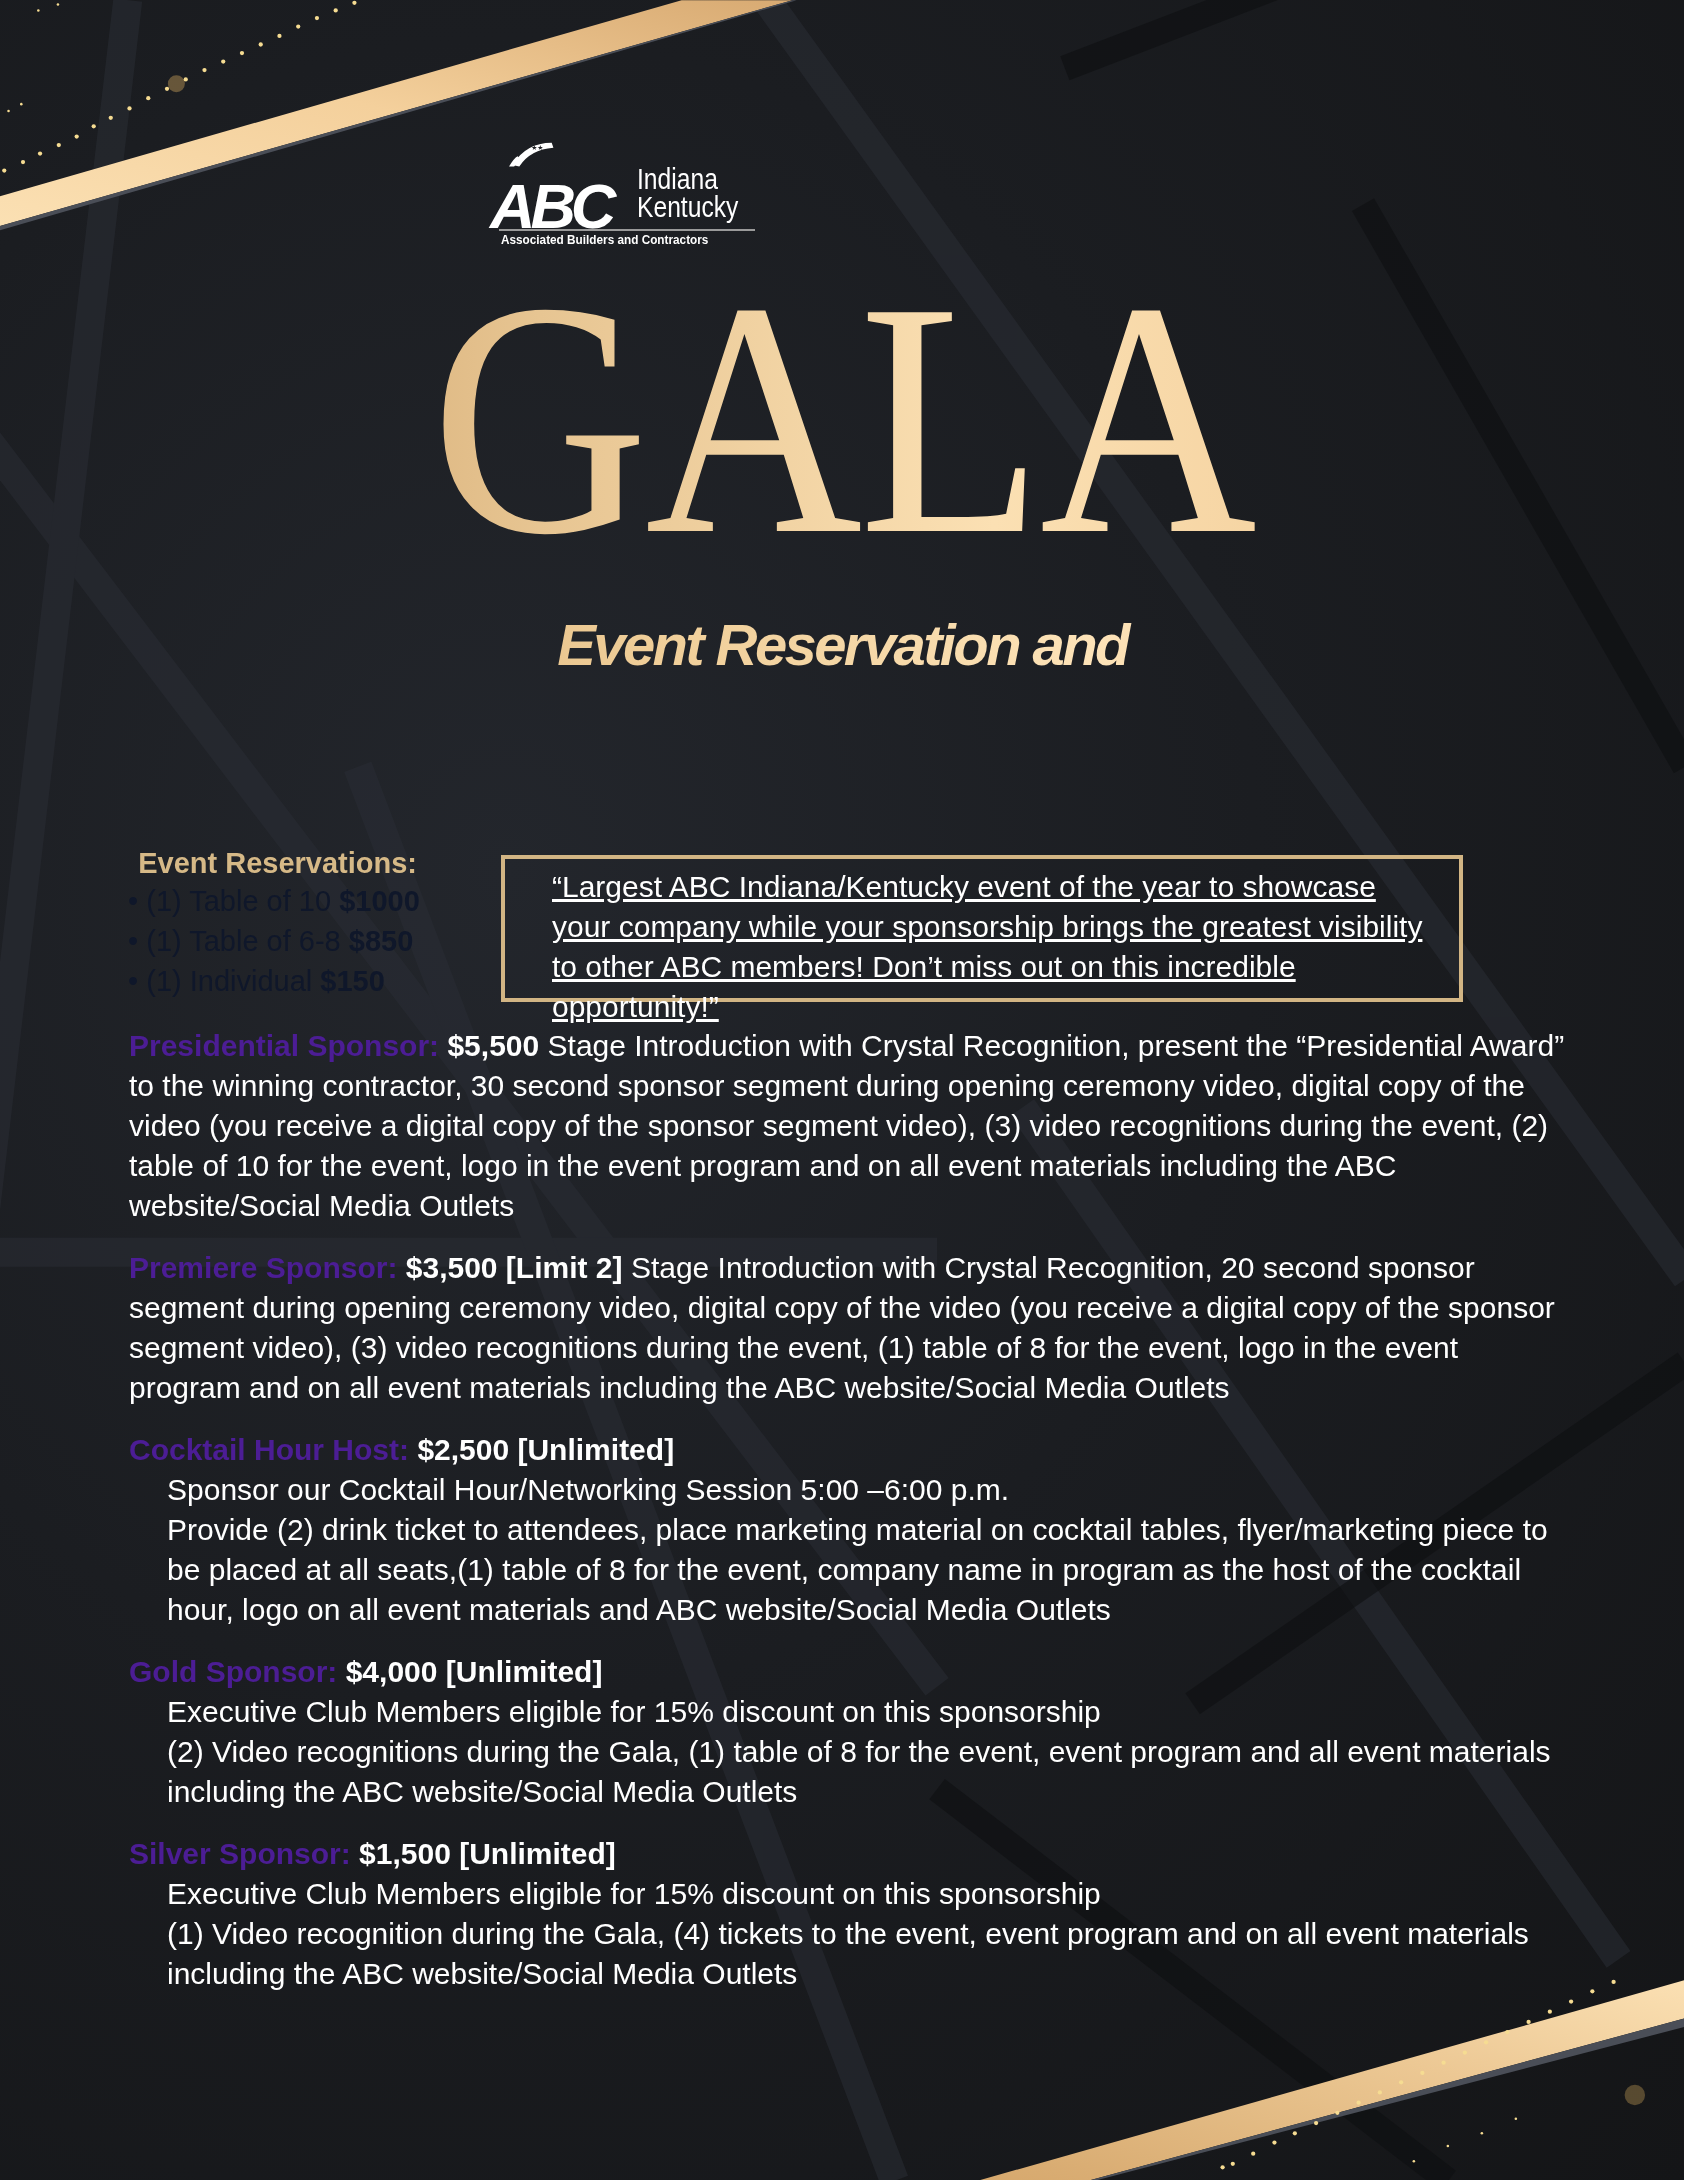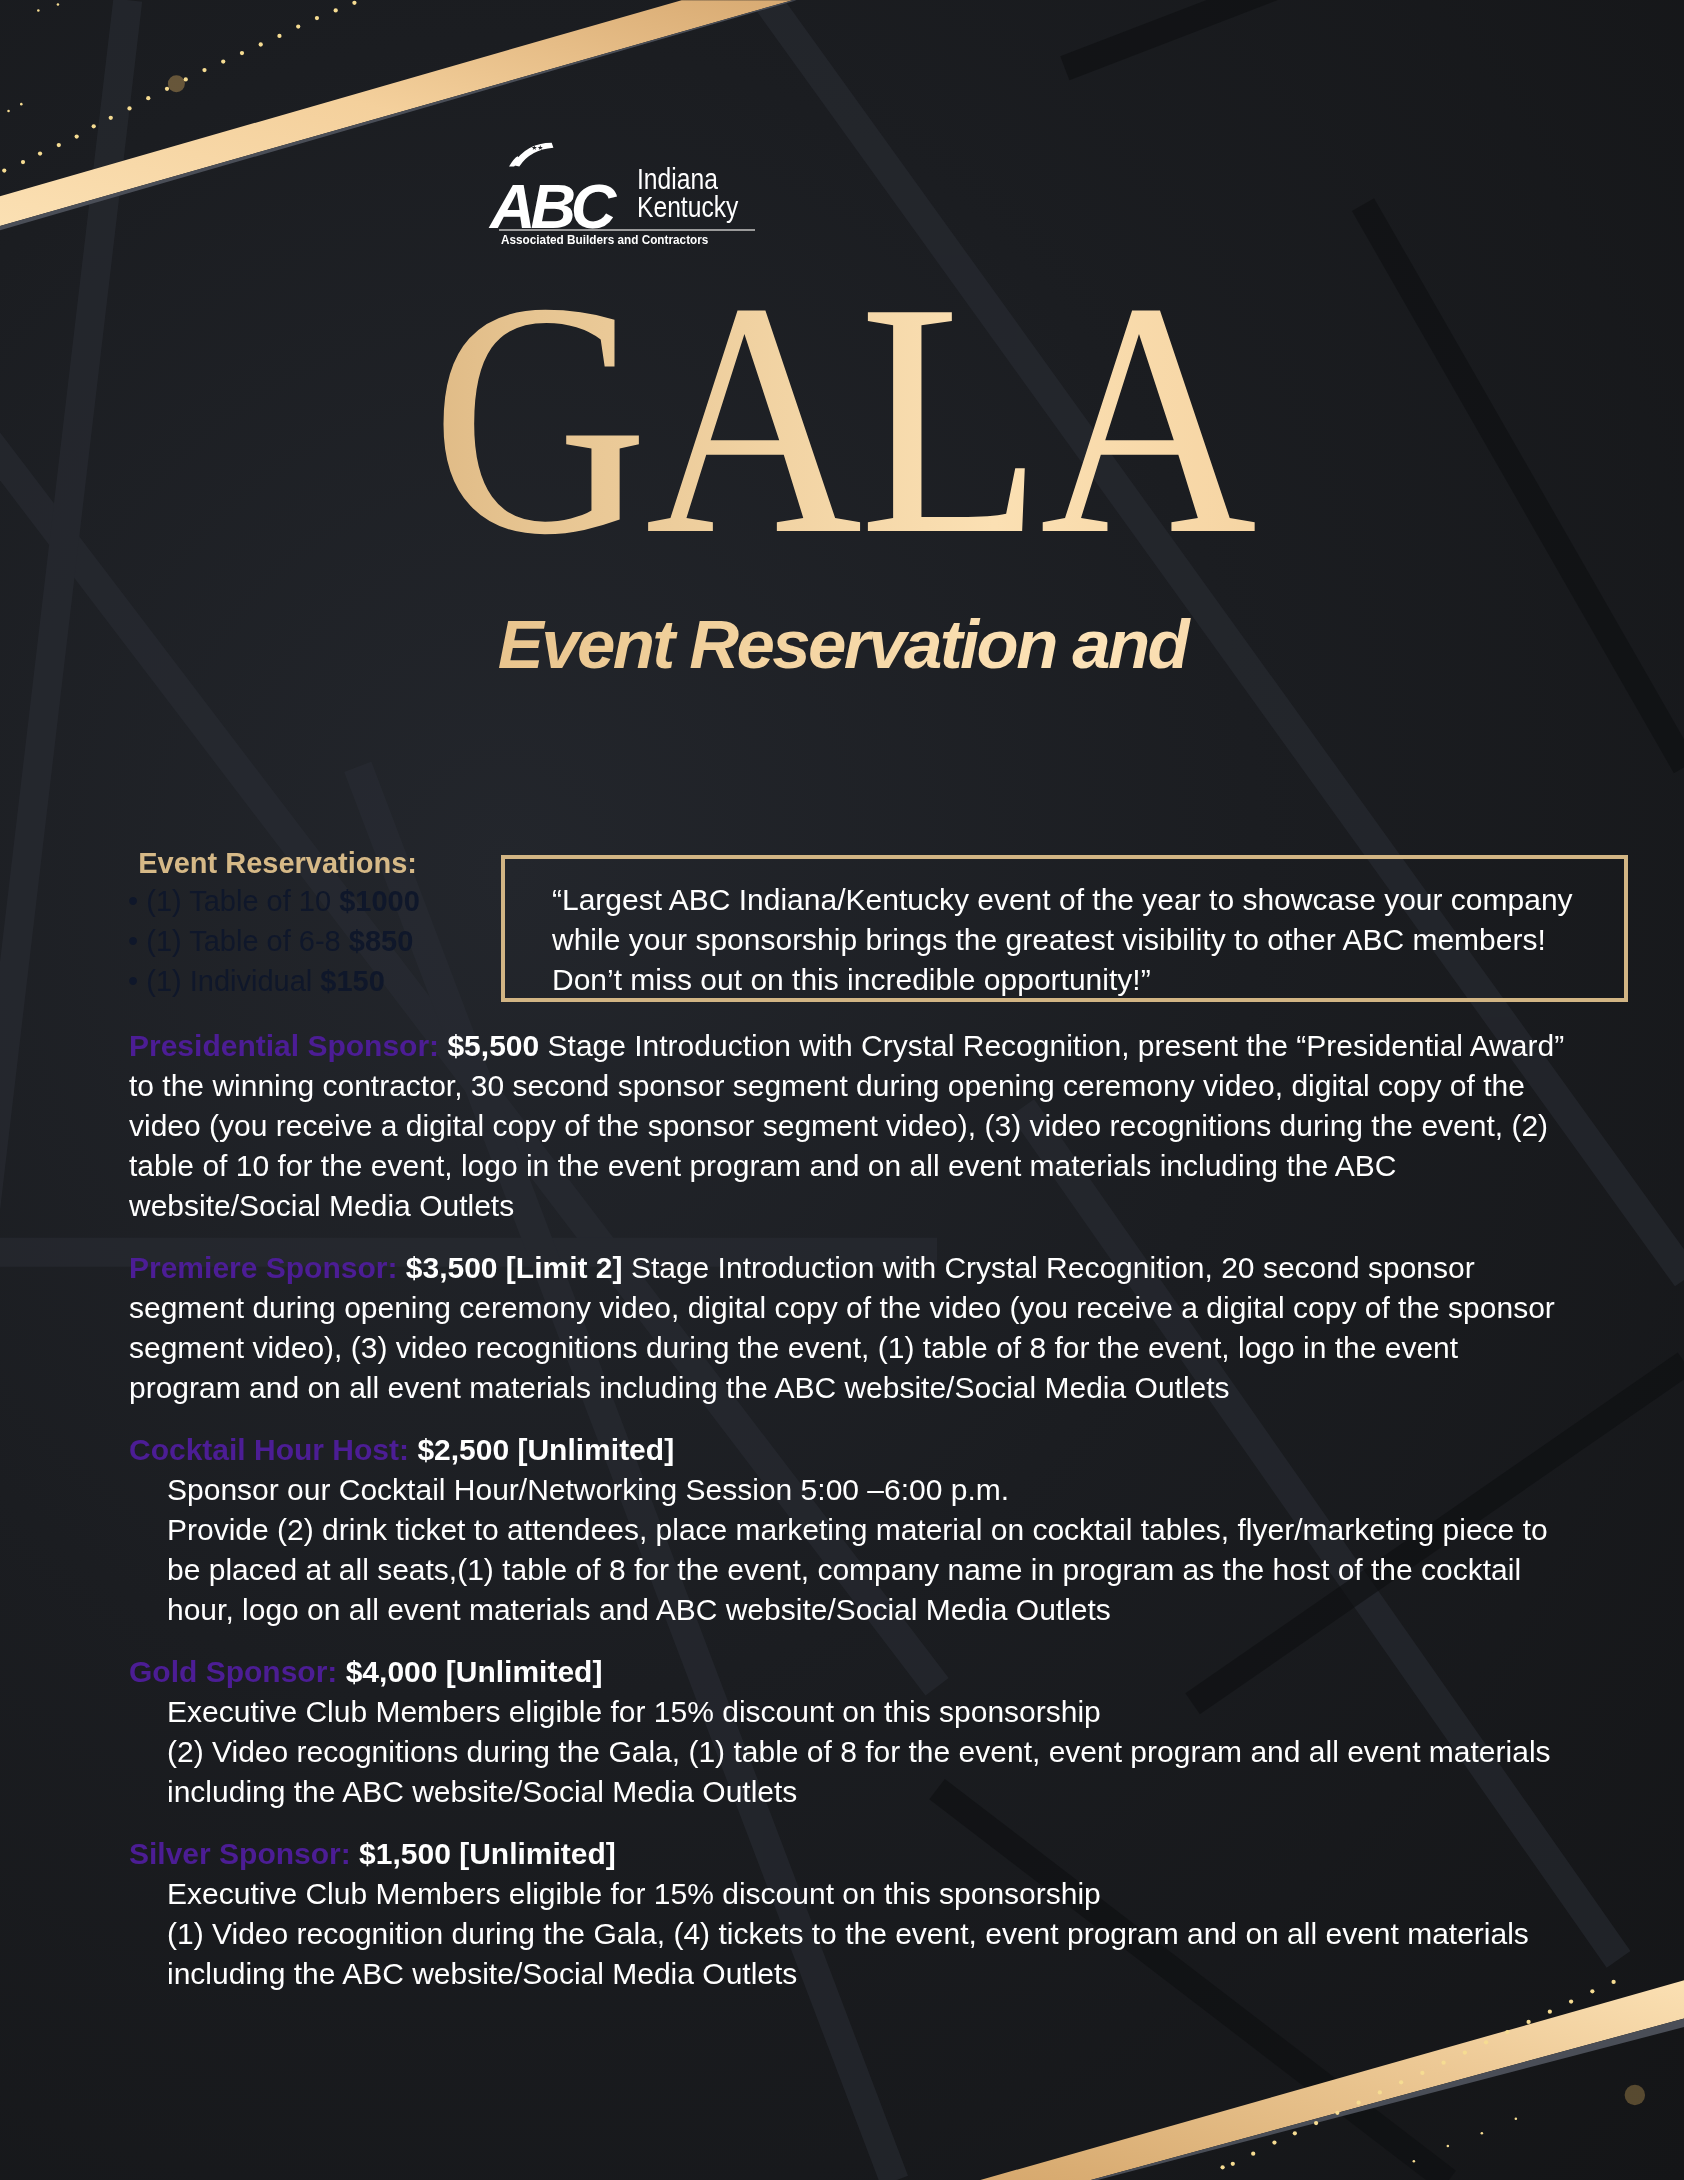--- a/index.html
+++ b/index.html
@@ -26,32 +26,32 @@
   .awards-box { margin-top:6.8px; border:2.6px solid #fff; height:48px; display:flex; align-items:center; justify-content:center; }
   .awards-word { font-size:34px; font-weight:bold; letter-spacing:25px; padding-left:25px; color:#fff; }
 
   
   .gala { position:absolute; left:0; right:0; top:251px; text-align:center;
     font-family:"Liberation Serif", serif; font-size:334px; line-height:1; letter-spacing:-3.4px;
     background: linear-gradient(90deg, #c99a60 0%, #e7c592 30%, #fbe0b3 60%, #f5d3a1 80%, #d19a63 100%);
     -webkit-background-clip:text; background-clip:text; color:transparent; transform:scaleX(0.9); }
 
   .subtitle { position:absolute; left:0; right:0; top:596px; text-align:center;
-    font-family:"Liberation Sans", sans-serif; font-weight:bold; font-style:italic; font-size:69px; line-height:98px; letter-spacing:-2.6px;
+    font-family:"Liberation Sans", sans-serif; font-weight:bold; font-style:italic; font-size:58px; line-height:98px; letter-spacing:-2.6px;
     background: linear-gradient(90deg, #d4a66b 0%, #f0cf9a 40%, #fde3b8 65%, #e1b07a 100%);
     -webkit-background-clip:text; background-clip:text; color:transparent; }
 
   
   .reservations { position:absolute; left:128px; top:845px; width:358px; }
   .res-heading { font-size:29px; font-weight:bold; color:#d6b987; margin-left:10.2px; line-height:36px; }
   .res-item { font-size:29px; line-height:40px; color:#0f172a; white-space:nowrap; }
   .res-item b { font-weight:bold; }
 
-  .quote-box { position:absolute; left:501px; top:855px; width:1127px; height:147px; box-sizing:border-box;
-    border:4.3px solid #d2b584; padding:21px 31px 0 47px; }
+  .quote-box { position:absolute; left:501px; top:855px; width:962px; height:147px; box-sizing:border-box;
+    border:4.3px solid #d2b584; padding:8px 31px 0 47px;text-decoration:underline; }
   .quote-text { font-size:30px; line-height:40px; color:#fff; }
 
   
   .sponsors { position:absolute; left:129px; top:1026px; width:1440px; }
   .sponsor { margin-bottom:22px; font-size:30px; line-height:40px; color:#fff; }
   .sp-name { color:#4c1d95; font-weight:bold; }
   .sp-price { font-weight:bold; color:#fff; }
   .sp-line { display:block;margin-left:38px; }
 </style>
 </head>

